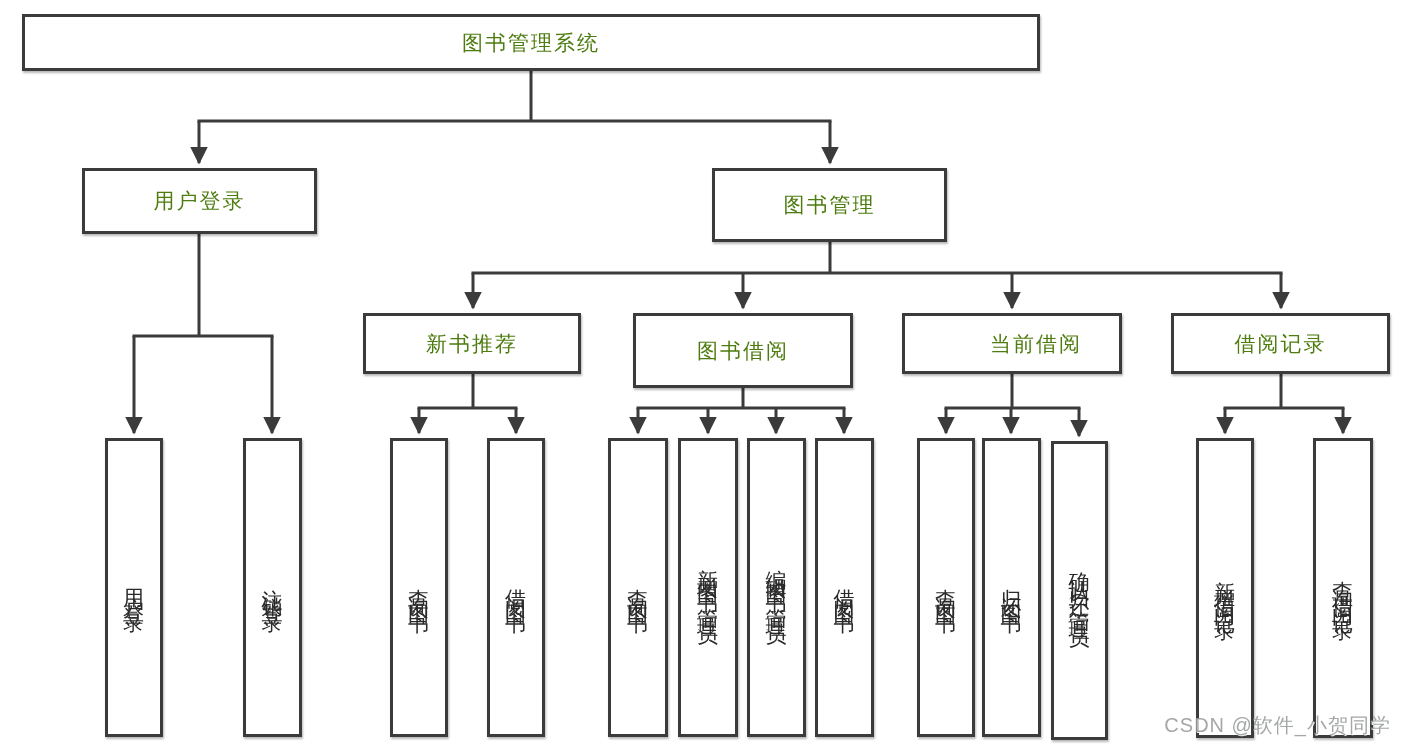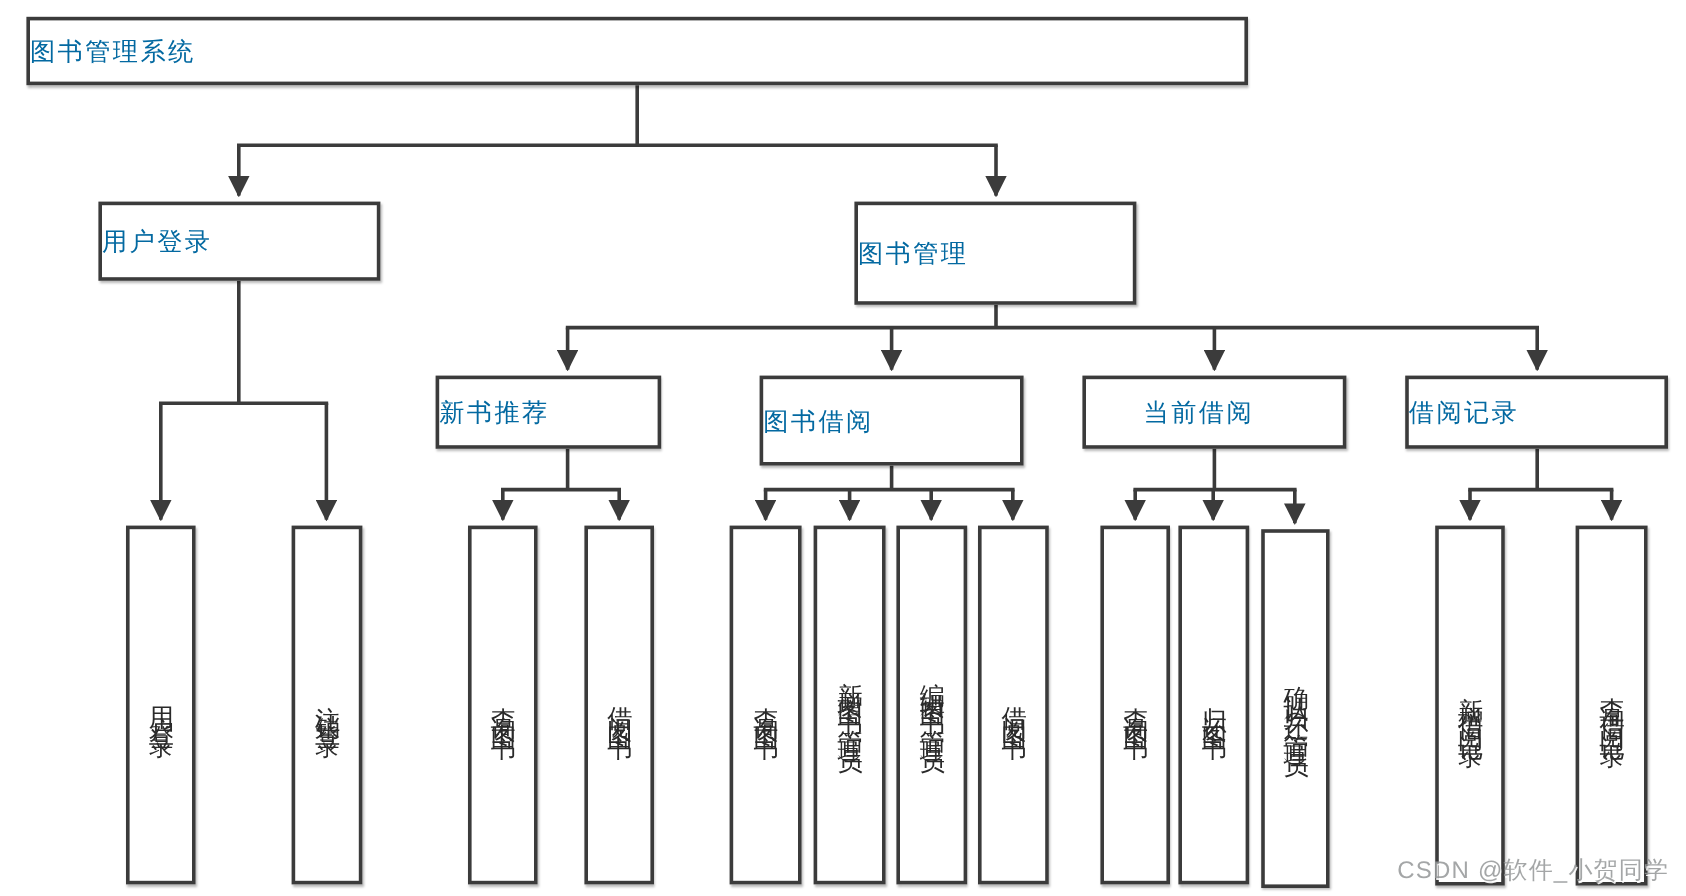--- a/index.html
+++ b/index.html
@@ -16,24 +16,24 @@
   .alink { stroke: #3b3b3b; stroke-width: 3; }
 
   .hnode {
     position: absolute;
     z-index: 1;
     background: #ffffff;
     border: 3px solid #3b3b3b;
     box-shadow: 1px 2px 2px rgba(0,0,0,0.28);
     display: flex;
     align-items: center;
-    justify-content: flex-start;
+    justify-content: center;
     font-size: 21px;
     letter-spacing: 2px;
-    color: #0369a1;
+    color: #4d7c0f;
     box-sizing: border-box;
   }
   .vnode {
     position: absolute;
     z-index: 1;
     background: #ffffff;
     border: 3px solid #3b3b3b;
     box-shadow: 1px 2px 2px rgba(0,0,0,0.28);
     display: flex;
     align-items: center;
@@ -110,25 +110,25 @@
     <line class="alink" x1="1343" y1="408" x2="1343" y2="433" marker-end="url(#arrow)"></line>
   </svg>
 
   <div class="hnode" style="left:22px; top:14px; width:1018px; height:57px;">
     <span>图书管理系统</span>
   </div>
 
   <div class="hnode" style="left:82px; top:168px; width:235px; height:66px;">
     <span>用户登录</span>
   </div>
-  <div class="hnode" style="left:712px; top:168px; width:235px; height:86px;">
+  <div class="hnode" style="left:712px; top:168px; width:235px; height:74px;">
     <span>图书管理</span>
   </div>
 
-  <div class="hnode" style="left:363px; top:313px; width:188px; height:61px;">
+  <div class="hnode" style="left:363px; top:313px; width:218px; height:61px;">
     <span>新书推荐</span>
   </div>
   <div class="hnode" style="left:633px; top:313px; width:220px; height:75px;">
     <span>图书借阅</span>
   </div>
   <div class="hnode" style="left:902px; top:313px; width:220px; height:61px;padding-left:48px;">
     <span>当前借阅</span>
   </div>
   <div class="hnode" style="left:1171px; top:313px; width:219px; height:61px;">
     <span>借阅记录</span>

